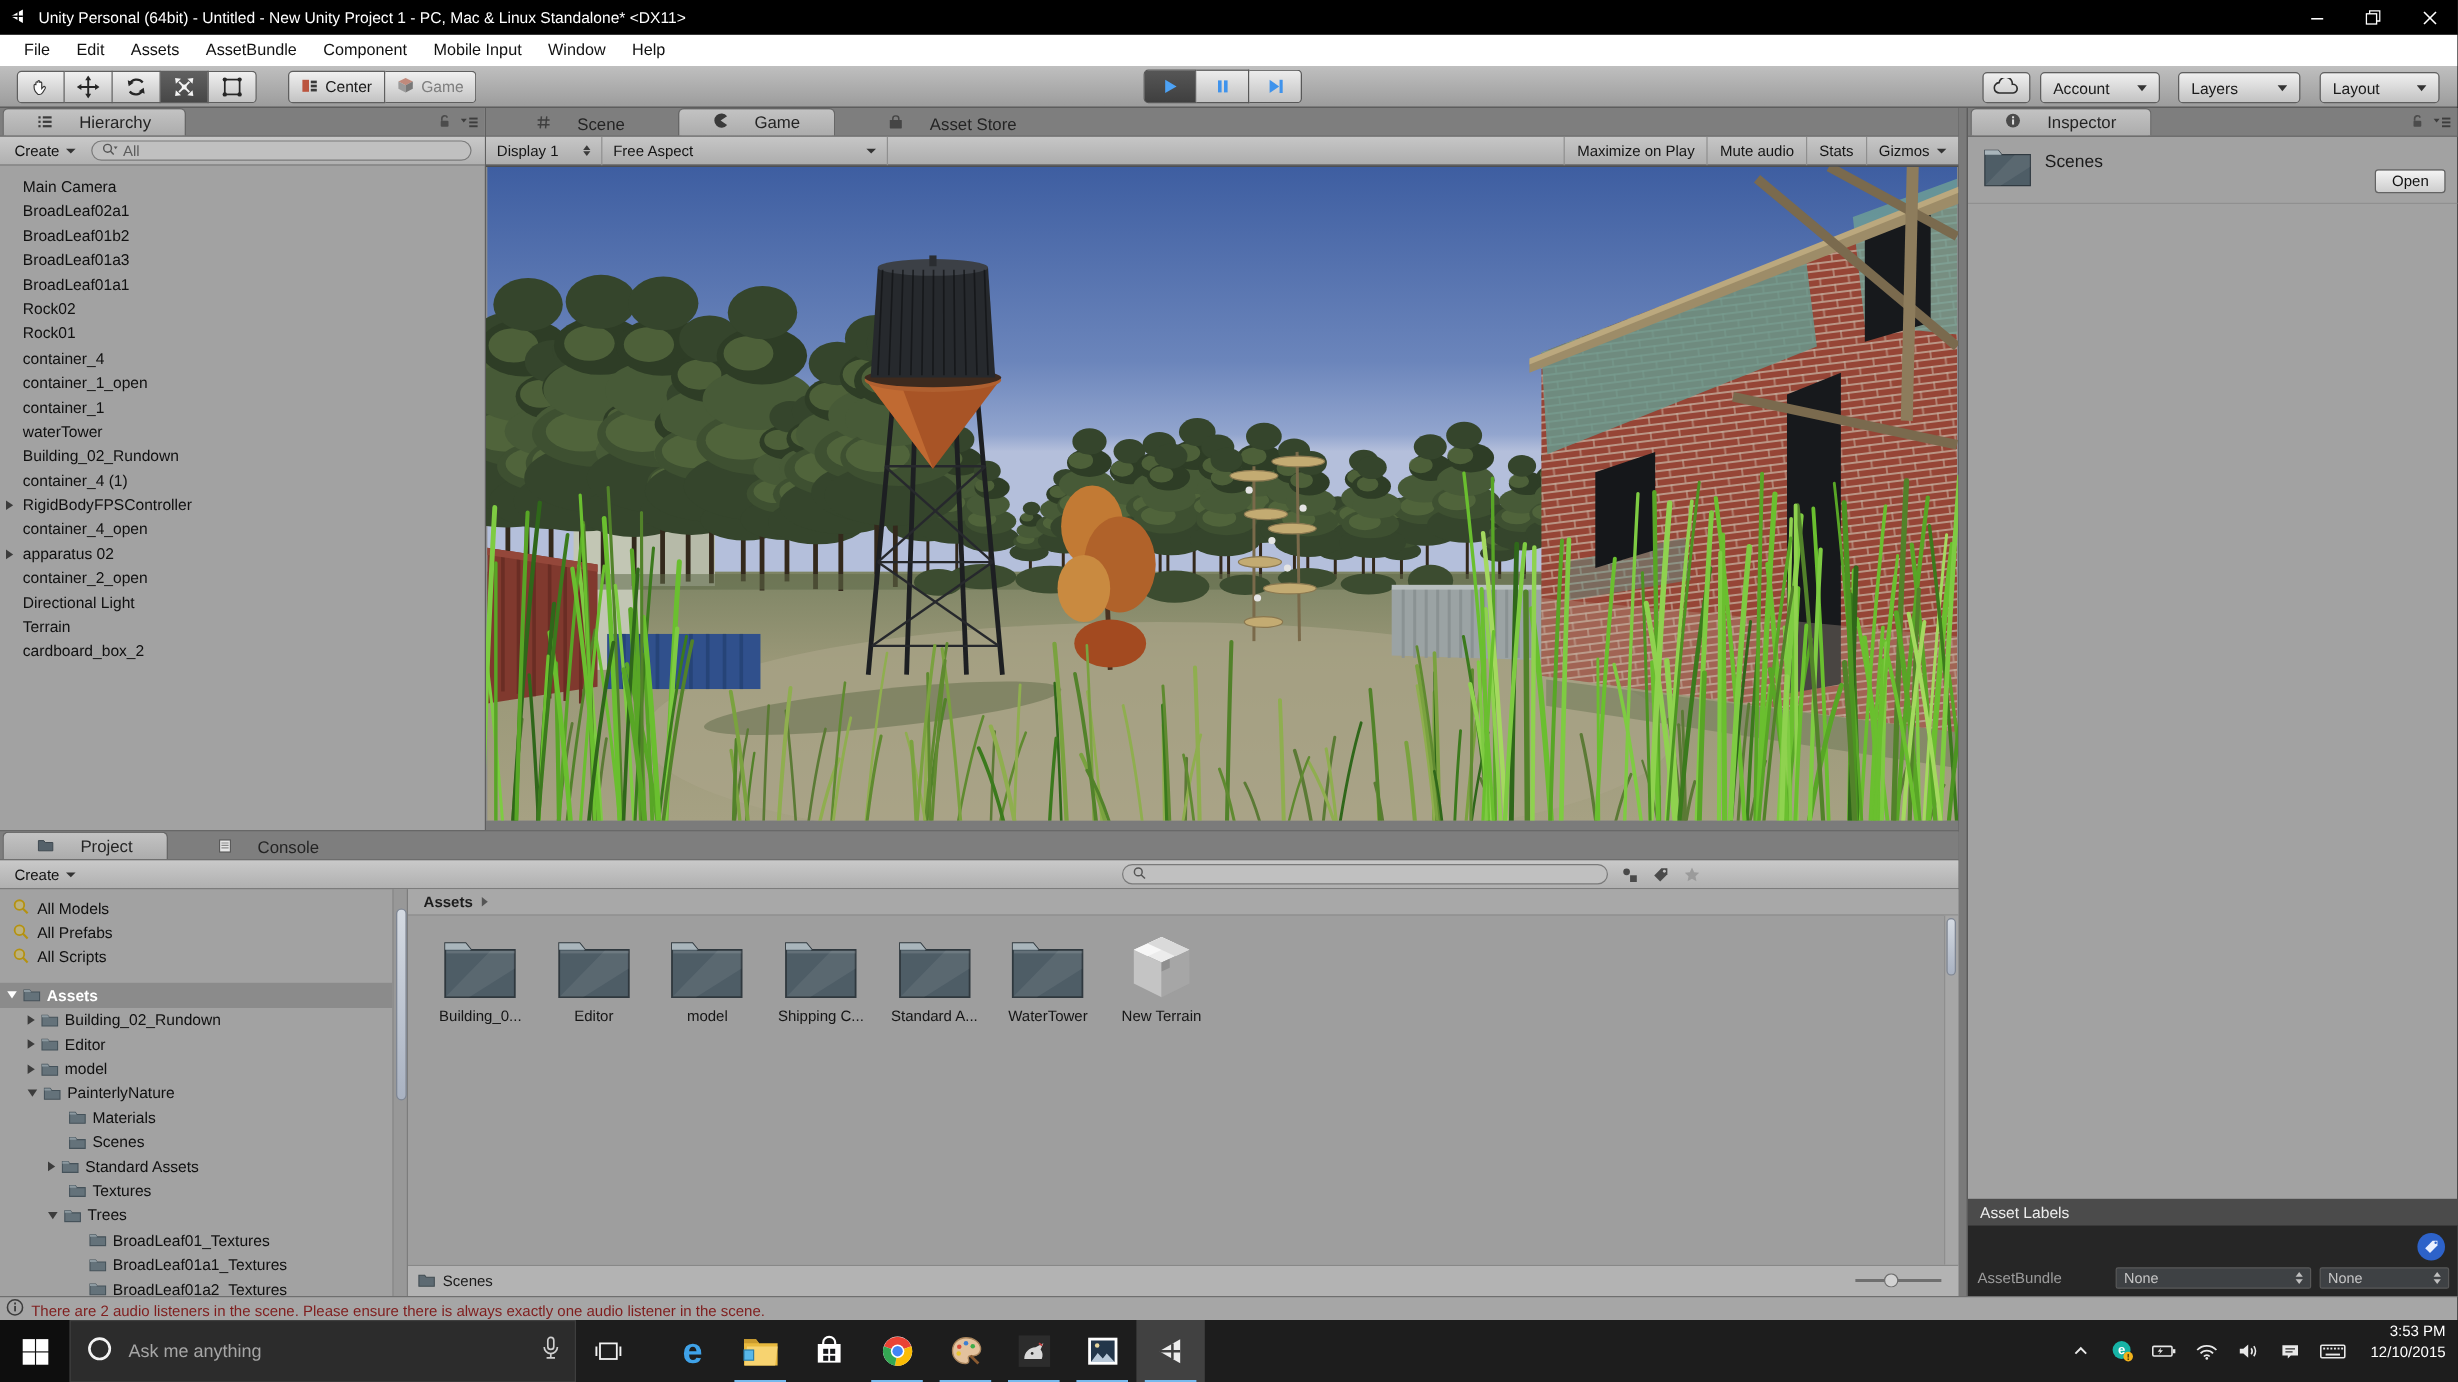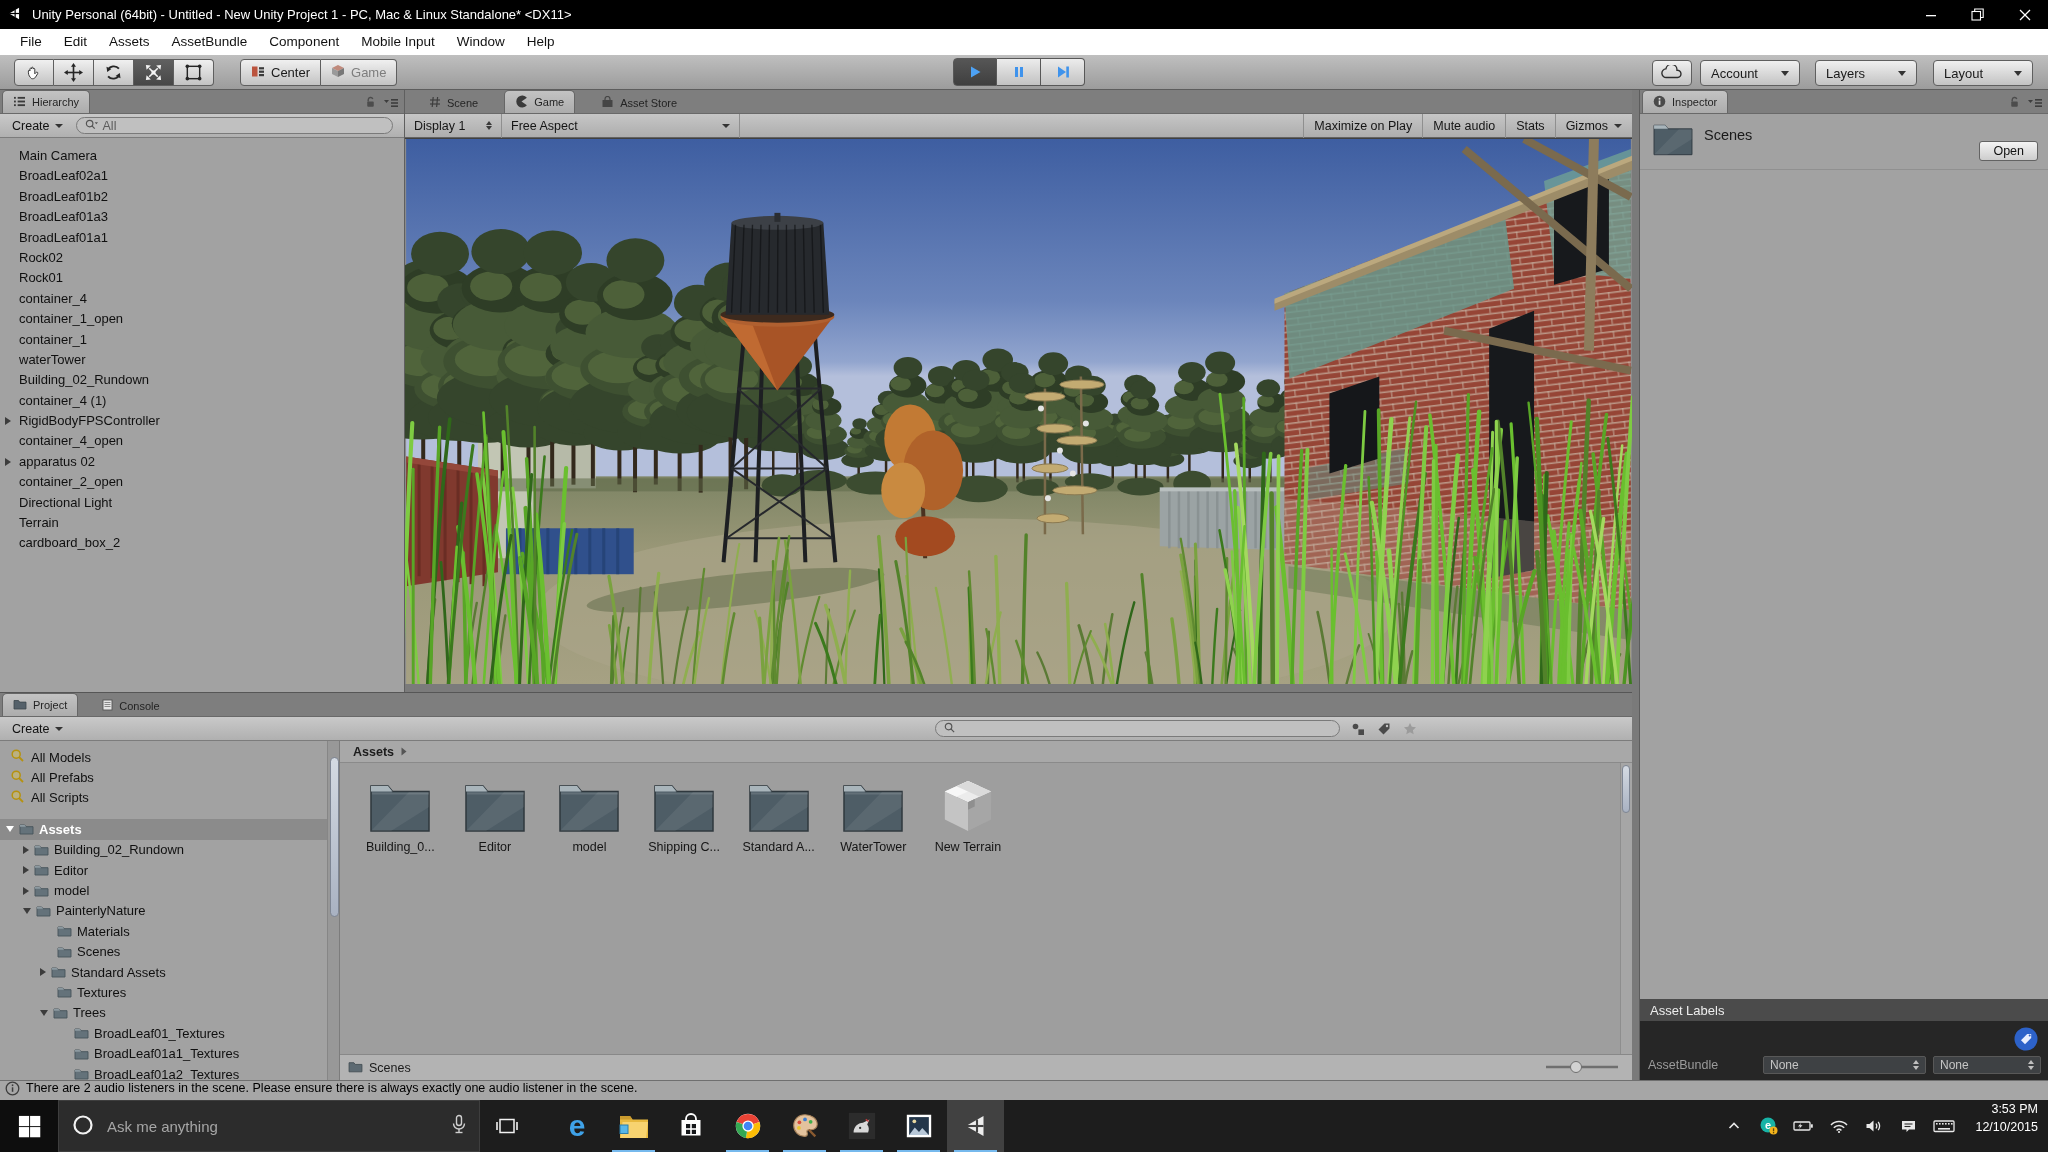--- a/index.html
+++ b/index.html
@@ -25,21 +25,21 @@
 .pbtn.dim{color:#7d7d7d}
 .play{width:44px;height:28px;background:linear-gradient(#ececec,#c2c2c2);border:1px solid #585858;border-left:none;display:flex;align-items:center;justify-content:center}
 .play:first-child{border-left:1px solid #585858;border-radius:4px 0 0 4px}
 .play:last-child{border-radius:0 4px 4px 0}
 .play.pressed{background:linear-gradient(#565656,#3f3f3f)}
 .ddbtn{position:absolute;top:5px;height:26px;background:linear-gradient(#f0f0f0,#c3c3c3);border:1px solid #5f5f5f;border-radius:4px;display:flex;align-items:center;justify-content:space-between;padding:0 10px;font-size:13px;color:#1a1a1a}
 .caret{width:0;height:0;border-left:4px solid transparent;border-right:4px solid transparent;border-top:5px solid #333}
 
 .panel{position:absolute;background:#a2a2a2}
 .tabstrip{position:absolute;left:0;top:0;right:0;height:24px;background:#7e7e7e;border-bottom:1px solid #696969;display:flex;align-items:flex-end;padding-left:2px}
-.tab{height:21px;padding:0 10px;display:flex;align-items:center;gap:6px;font-size:11px;color:#242424}
+.tab{height:21px;padding:0 28px;display:flex;align-items:center;gap:22px;font-size:14px;color:#242424}
 .tab.active{background:linear-gradient(#c3c3c3,#acacac);border:1px solid #666;border-bottom:none;border-radius:5px 5px 0 0;height:23px}
 .strip-icons{position:absolute;right:5px;top:5px;display:flex;gap:6px;align-items:center}
 .panelbar{position:absolute;left:0;top:24px;right:0;height:24px;background:linear-gradient(#c9c9c9,#b0b0b0);border-bottom:1px solid #7c7c7c;display:flex;align-items:center;padding:0 5px;font-size:12.5px;color:#111}
 .minibtn{display:flex;align-items:center;gap:5px;padding:0 7px;height:22px}
 .searchpill{flex:1;height:17px;background:#c0c0c0;border:1px solid #7a7a7a;border-radius:9px;display:flex;align-items:center;gap:4px;padding:0 7px;margin:0 6px;color:#5c5c5c;font-size:12.5px}
 
 #hierarchy{left:0;top:90px;width:405px;height:602px;border-right:1px solid #5f5f5f}
 #hier-list{position:absolute;top:48px;left:0;right:0;bottom:0;overflow:hidden;padding-top:8px}
 .h-row{height:20.4px;line-height:20.4px;font-size:13px;color:#101010;padding-left:19px;position:relative;white-space:nowrap}
 .tri-c{position:absolute;left:5px;top:6px;width:0;height:0;border-left:6px solid #3c3c3c;border-top:4px solid transparent;border-bottom:4px solid transparent}
@@ -76,21 +76,21 @@
 .rscroll{position:absolute;right:0;top:22px;width:12px;height:291px;background:#a6a6a6;border-left:1px solid #8e8e8e}
 .pfooter{position:absolute;left:0;right:0;top:313px;height:27px;background:#b3b3b3;border-top:1px solid #888;display:flex;align-items:center;gap:6px;padding-left:8px;font-size:12.5px;color:#1a1a1a}
 .fav-row,.t-row{height:20.4px;display:flex;align-items:center;font-size:13px;color:#101010;white-space:nowrap}
 .t-row.sel{background:#8b8b8b;color:#fff;font-weight:bold}
 .tri-closed{width:0;height:0;border-left:6px solid #3c3c3c;border-top:4px solid transparent;border-bottom:4px solid transparent;flex:none}
 .tri-open{width:0;height:0;border-top:6px solid #3c3c3c;border-left:4px solid transparent;border-right:4px solid transparent;flex:none}
 .t-row.sel .tri-open{border-top-color:#fff}
 .sp{flex:none;display:inline-block}
 
 .vsplit{position:absolute;left:1632px;top:90px;width:7px;height:990px;background:#7a7a7a}
-.statusbar{position:absolute;left:0;top:1080px;width:2048px;height:20px;background:#a6a6a6;border-top:1px solid #6f6f6f;display:flex;align-items:flex-start;gap:6px;padding-left:5px;font-size:12.5px;color:#000000}
+.statusbar{position:absolute;left:0;top:1080px;width:2048px;height:20px;background:#a6a6a6;border-top:1px solid #6f6f6f;display:flex;align-items:flex-end;gap:6px;padding-left:5px;font-size:12.5px;color:#7f1d1d}
 
 .taskbar{position:absolute;left:0;top:1100px;width:2048px;height:52px;background:#1d1d1d;display:flex;align-items:stretch}
 .startbtn{width:58px;display:flex;align-items:center;justify-content:center;background:#0e0e0e}
 .searchbox{width:422px;background:#2c2c2c;border:1px solid #3e3e3e;display:flex;align-items:center;gap:12px;padding:0 12px;color:#a6a6a6;font-size:15px}
 .searchbox .ph{flex:1}
 .taskview{width:54px;display:flex;align-items:center;justify-content:center}
 .apps{display:flex;margin-left:14px}
 .app{width:57px;display:flex;align-items:center;justify-content:center;position:relative}
 .app.running:after{content:"";position:absolute;left:7px;right:7px;bottom:0;height:2.5px;background:#76b9ed}
 .app.active{background:#414141}

